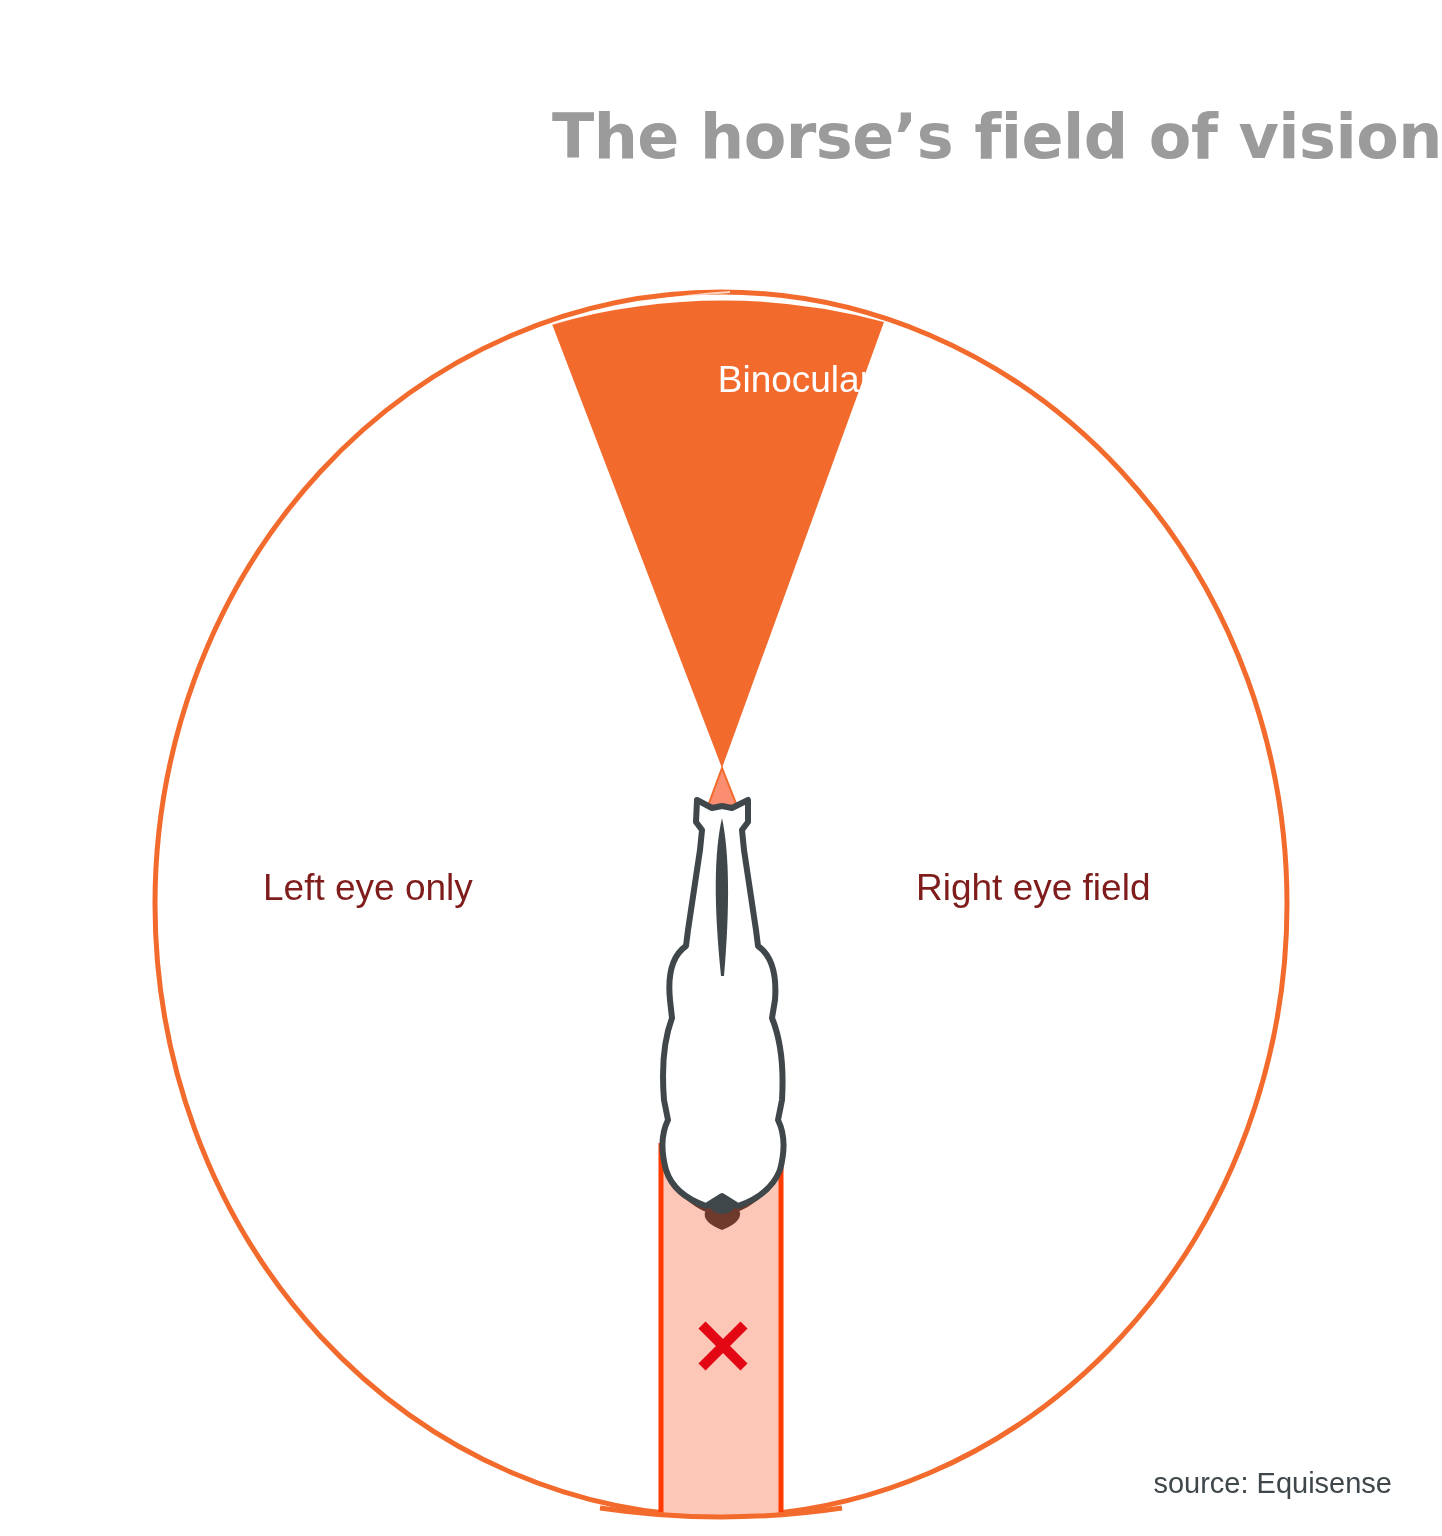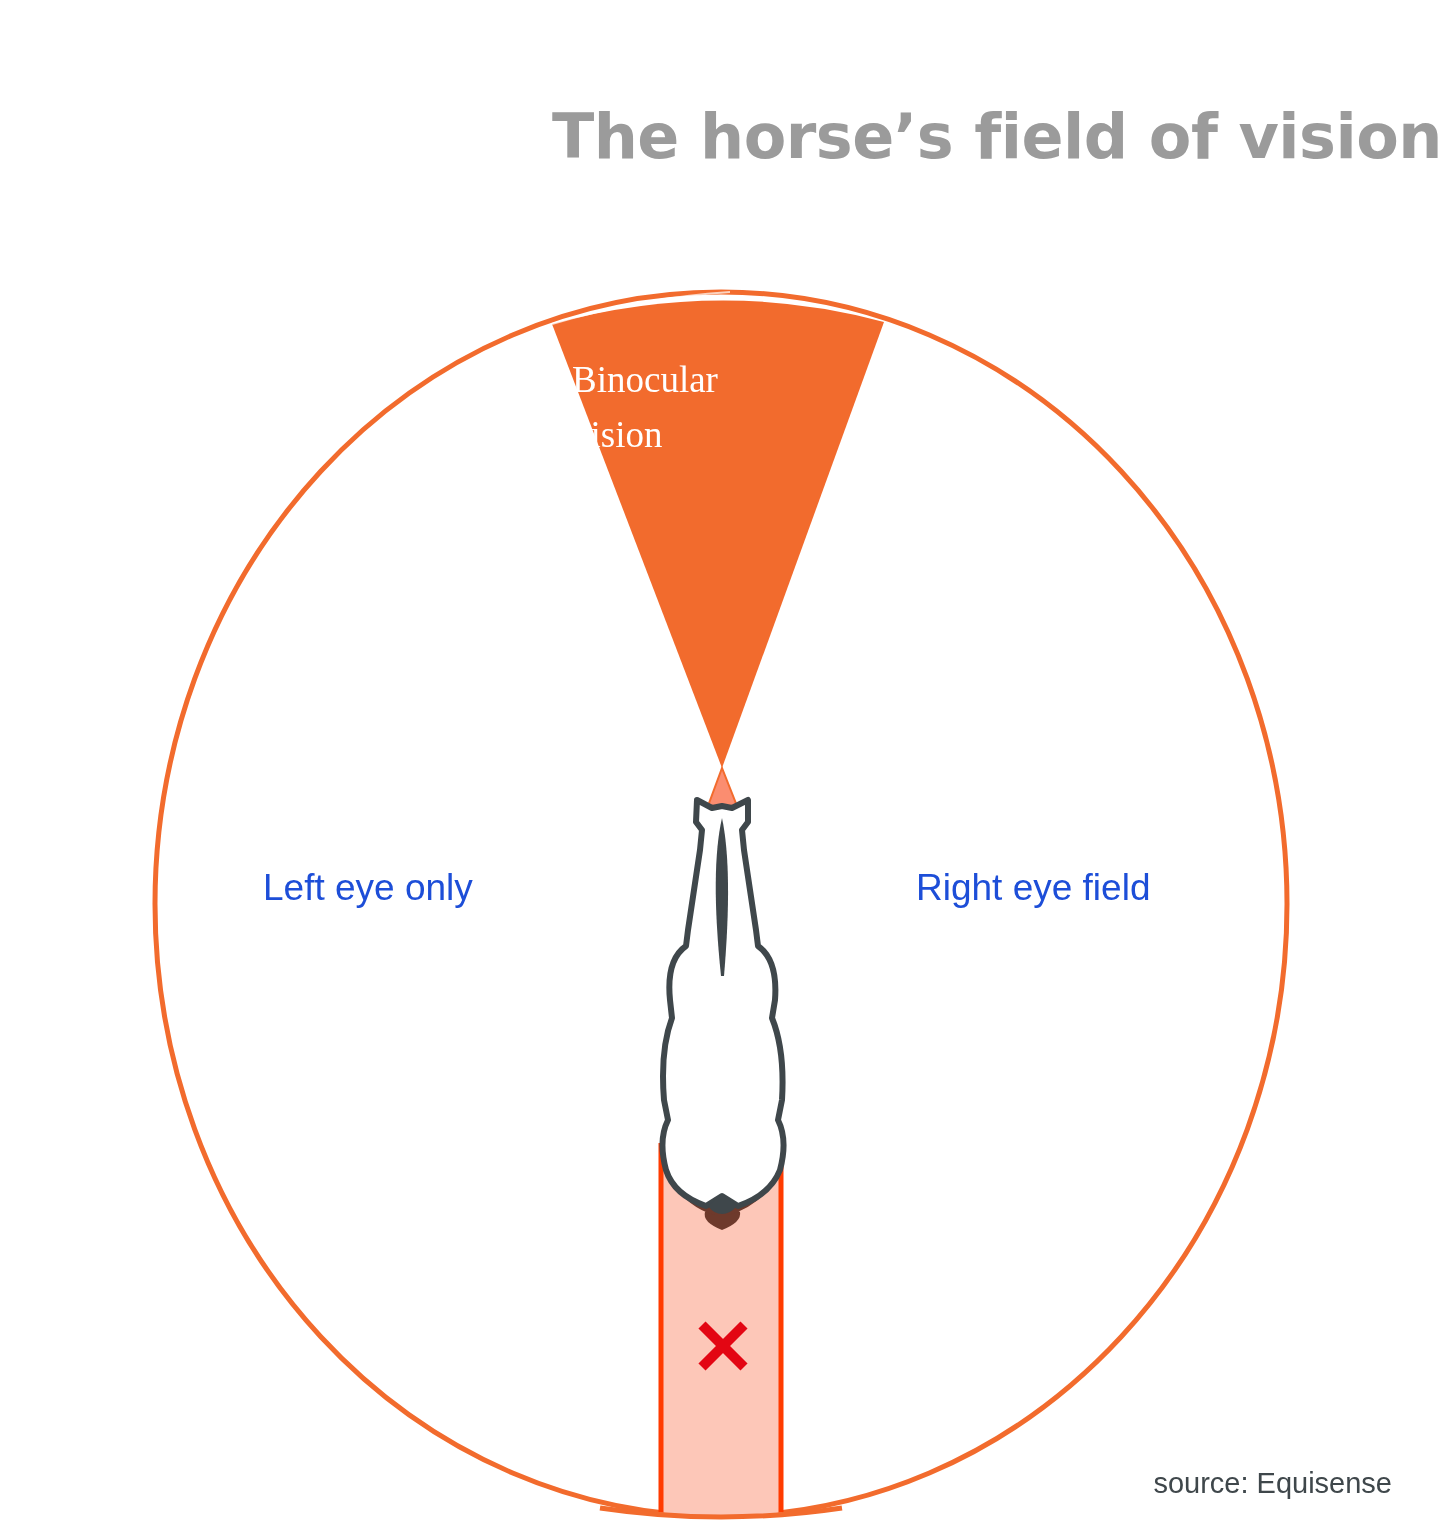--- a/index.html
+++ b/index.html
@@ -30,34 +30,34 @@
     svg.diagram {
       position: absolute;
       left: 0;
       top: 0;
       width: 1442px;
       height: 1536px;
     }
     .label {
       position: absolute;
       font-family: "Liberation Sans", sans-serif;
-      color: #1d4ed8;
+      color: #7f1d1d;
       font-size: 37px;
       line-height: 44px;
       white-space: nowrap;
     }
     .label-left { left: 263px; top: 866px; }
     .label-right { left: 916px; top: 866px; }
     .binocular-label {
       position: absolute;
       left: 572px;
       top: 352px;
       width: 300px;
-      text-align: left;
-      font-family: Liberation Serif, serif;
+      text-align: right;
+      font-family: Liberation Sans, sans-serif;
       color: #ffffff;
       font-size: 37px;
       line-height: 55px;
     }
     .source {
       position: absolute;
       right: 50px;
       top: 1465px;
       font-family: "Liberation Sans", sans-serif;
       color: #3f474b;
@@ -127,19 +127,18 @@
   </g>
 
   <g>
     <line x1="702" y1="1325" x2="744" y2="1367" stroke="#e30613" stroke-width="10"></line>
     <line x1="744" y1="1325" x2="702" y2="1367" stroke="#e30613" stroke-width="10"></line>
   </g>
 </svg>
 
 <div class="binocular-label">
   <div>Binocular</div>
-  <div>vision</div>
 </div>
 
 <div class="label label-left">Left eye only</div>
 <div class="label label-right">Right eye field</div>
 
 <div class="source">source: Equisense</div>
 
 </body></html>

